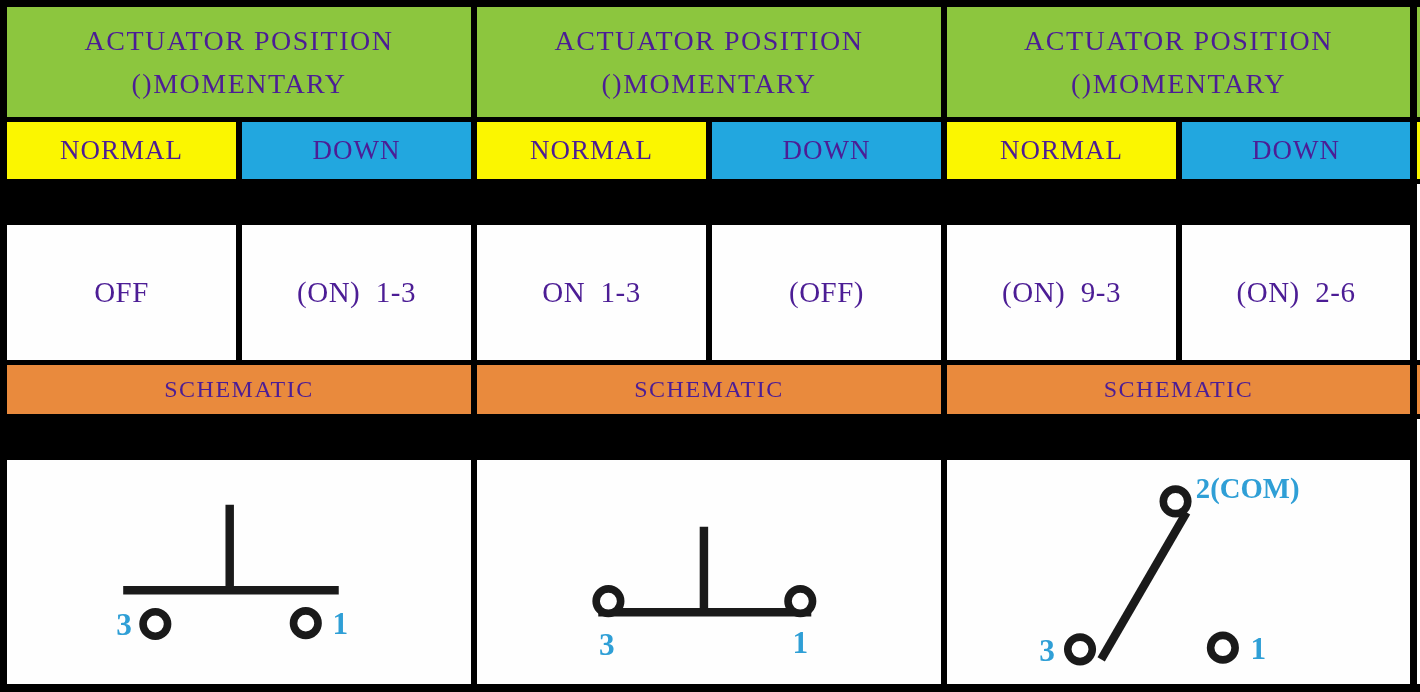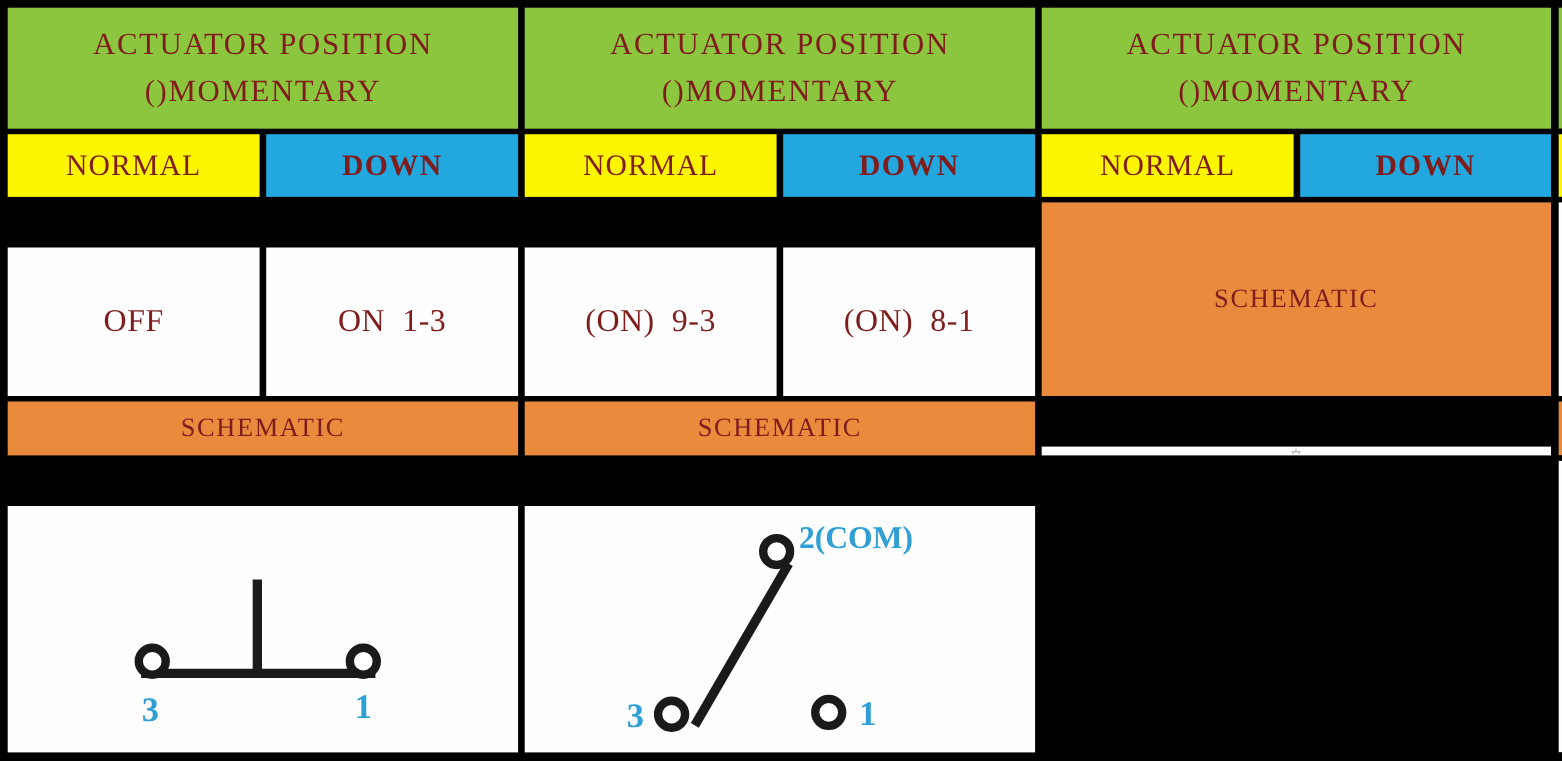--- a/index.html
+++ b/index.html
@@ -3,37 +3,37 @@
 <meta charset="utf-8">
 <style>
   html,body{margin:0;padding:0;background:#ffffff;}
   .frame{
     position:relative;
     width:1420px;height:692px;
     background:#000;
     box-sizing:border-box;
     padding:7px 10px 8px 7px;
     font-family:"Liberation Serif","DejaVu Serif",serif;
-    color:#7f1d1d;
+    color:#4c1d95;
     overflow:hidden;
   }
   .grid{
     display:grid;
     grid-template-columns:229px 229px 229px 229px 229px 228px;
     grid-template-rows:110px 57px 176px 49px 265px;
     column-gap:6px;row-gap:5px;
   }
   .cell{
     display:flex;align-items:center;justify-content:center;
     text-align:center;
   }
   .span2{grid-column:span 2;}
   .green{background:#8CC63E;}
   .yellow{background:#FBF600;}
-  .blue{background:#22A7DF;font-weight:bold;}
+  .blue{background:#22A7DF;}
   .orange{background:#E98A3D;}
   .white{background:#FEFEFE;margin-top:41px;}
   .header-cell{flex-direction:column;font-size:28px;letter-spacing:1.5px;line-height:1.55;}
   .subheader{font-size:27px;letter-spacing:1px;}
   .value-cell{font-size:29px;letter-spacing:0.5px;white-space:pre;}
   .schematic-title{font-size:24px;letter-spacing:1.5px;}
   .schematic-cell{position:relative;padding:0;}
   .schematic-cell svg{display:block;width:100%;height:100%;}
   .wire{stroke:#1a1a1a;stroke-width:10;stroke-linecap:butt;fill:none;}
   .term{stroke:#1a1a1a;stroke-width:9;fill:#ffffff;}
@@ -68,23 +68,25 @@
     </div>
 
     <div class="cell yellow subheader">NORMAL</div>
     <div class="cell blue subheader">DOWN</div>
     <div class="cell yellow subheader">NORMAL</div>
     <div class="cell blue subheader">DOWN</div>
     <div class="cell yellow subheader">NORMAL</div>
     <div class="cell blue subheader">DOWN</div>
 
     <div class="cell white value-cell">OFF</div>
+    <div class="cell white value-cell">(ON)  1-3</div>
     <div class="cell white value-cell">ON  1-3</div>
+    <div class="cell white value-cell">(OFF)</div>
     <div class="cell white value-cell">(ON)  9-3</div>
-    <div class="cell white value-cell">(ON)  8-1</div>
+    <div class="cell white value-cell">(ON)  2-6</div>
 
     <div class="cell span2 orange schematic-title">SCHEMATIC</div>
     <div class="cell span2 orange schematic-title">SCHEMATIC</div>
     <div class="cell span2 orange schematic-title">SCHEMATIC</div>
 
     <div class="cell span2 white schematic-cell">
       <svg viewBox="0 0 464 265">
         <line class="wire" x1="221" y1="53" x2="221" y2="158"></line>
         <line class="wire" x1="95" y1="154" x2="350" y2="154"></line>
         <circle class="term" cx="133" cy="194" r="14.5"></circle>

